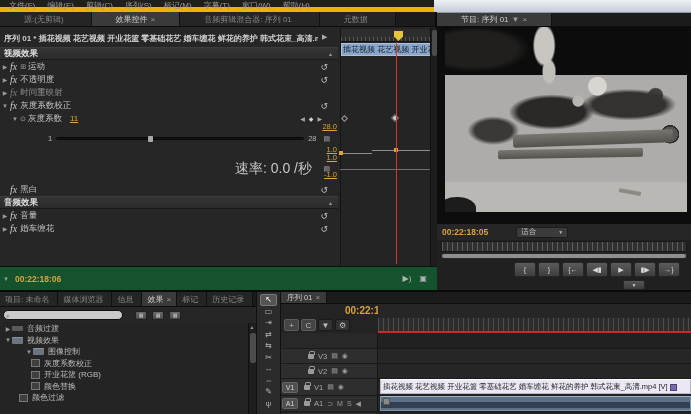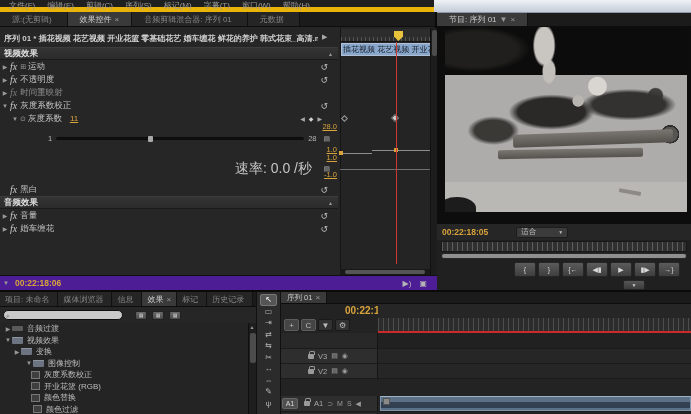--- a/index.html
+++ b/index.html
@@ -9,21 +9,21 @@
 
   
   #menubar{position:absolute;left:0;top:0;width:434px;height:12px;background:#1f1f1f;
     display:flex;align-items:flex-start;gap:2px;padding-left:4px;border-bottom:5px solid #eab308}
   .menu-item{font-size:8px;color:#9a9a9a;padding:0 5px;white-space:nowrap}
   #lightband{position:absolute;left:434px;top:0;width:257px;height:13px;
     background:linear-gradient(#eef2f6,#c3ccd8);border-bottom:1px solid #8e99a8}
 
   
   .tabs{display:flex;align-items:stretch;background:#1b1b1b;height:15px;border-bottom:1px solid #0d0d0d}
-  .tab{display:flex;align-items:center;gap:3px;padding:0 12px;font-size:8px;color:#868686;
+  .tab{display:flex;align-items:center;gap:3px;padding:0 24px;font-size:8px;color:#868686;
     background:#252525;border-right:1px solid #111;white-space:nowrap}
   .tab.active{background:#3a3a3a;color:#cdcdcd}
   .tclose{font-size:8px;color:#9a9a9a}
 
   
   #ec-panel{position:absolute;left:0;top:12px;width:437px;height:278px;background:#262626;border-right:2px solid #0a0a0a}
   #ec-body{position:absolute;left:0;top:16px;width:437px;height:247px;overflow:hidden}
   #ec-title{position:absolute;left:4px;top:5px;width:314px;height:12px;font-size:8px;font-weight:bold;
     color:#cfcfcf;white-space:nowrap;overflow:hidden}
   #ec-tl-toggle{position:absolute;left:322px;top:5px;font-size:7px;color:#aaa}
@@ -60,21 +60,21 @@
     clip-path:polygon(0 0,100% 0,100% 55%,50% 100%,0 55%)}
   #ec-line{position:absolute;left:396px;top:14px;width:1px;height:222px;background:#cf3a30}
   .gseg{position:absolute;height:1px;background:#8d8d8d}
   .kfsq{position:absolute;width:4px;height:4px;background:#d9a33c}
   .kfdia{position:absolute;width:6px;height:6px;background:#c9c9c9;border:1px solid #444;transform:rotate(45deg)}
   .kfdia.outline{background:transparent;border-color:#9a9a9a;width:5px;height:5px}
   #ec-hscroll{position:absolute;left:340px;top:241px;width:90px;height:6px;background:#191919}
   #ec-hthumb{position:absolute;left:5px;top:1px;width:80px;height:4px;background:#555;border-radius:2px}
   #ec-vscroll{position:absolute;left:430px;top:16px;width:7px;height:247px;background:#1d1d1d;border-left:1px solid #101010}
   #ec-vthumb{position:absolute;left:1px;top:2px;width:5px;height:26px;background:#4c4c4c;border-radius:2px}
-  #ec-bottom{position:absolute;left:0;bottom:0;width:437px;height:15px;background:#4c1d95;
+  #ec-bottom{position:absolute;left:0;bottom:0;width:437px;height:24px;background:#14532d;
     border-top:1px solid #101010;display:flex;align-items:center}
   #ec-tc{color:#d9a33c;font-size:8.5px;font-weight:bold;margin-left:4px}
   #ec-bottom .bicons{position:absolute;right:10px;display:flex;gap:8px;font-size:8px;color:#b5b5b5}
   .tri{font-size:6px;color:#9a9a9a;margin-left:3px;margin-right:2px}
 
   
   #pm-panel{position:absolute;left:437px;top:13px;width:254px;height:277px;background:#202020}
   #pm-tabs{height:14px}
   #pm-video{position:absolute;left:0;top:14px;width:254px;height:197px;background:#0d0d0d}
   #video-img{position:absolute;left:8px;top:0;width:242px;height:185px;overflow:hidden;
@@ -442,26 +442,20 @@
           <span class="tree-icon icon-bin"></span>
           <span>音频过渡</span>
           <span class="tbadge"></span>
         </div>
         <div class="trow">
           <span class="twirl">▼</span>
           <span class="tree-icon icon-folder"></span>
           <span>视频效果</span>
           <span class="tbadge"></span>
         </div>
-        <div class="trow" style="padding-left: 13px;">
-          <span class="twirl">▶</span>
-          <span class="tree-icon icon-folder"></span>
-          <span>变换</span>
-          <span class="tbadge"></span>
-        </div>
         <div class="trow" style="padding-left: 13px; margin-left: 12px;">
           <span class="twirl">▼</span>
           <span class="tree-icon icon-folder"></span>
           <span>图像控制</span>
           <span class="tbadge"></span>
         </div>
         <div class="trow" style="padding-left: 22px;">
           <span class="twirl"></span>
           <span class="tree-icon icon-effect"></span>
           <span>灰度系数校正</span>
@@ -472,21 +466,21 @@
           <span class="tree-icon icon-effect"></span>
           <span>开业花篮 (RGB)</span>
           <span class="tbadge"></span>
         </div>
         <div class="trow" style="padding-left: 22px;">
           <span class="twirl"></span>
           <span class="tree-icon icon-effect"></span>
           <span>颜色替换</span>
           <span class="tbadge"></span>
         </div>
-        <div class="trow" style="padding-left: 24px;">
+        <div class="trow" style="padding-left: 10px;">
           <span class="twirl"></span>
           <span class="tree-icon icon-effect"></span>
           <span>颜色过滤</span>
           <span class="tbadge"></span>
         </div>
     </div>
     <div id="fx-vscroll">
         <div id="fx-vthumb"></div>
       </div>
     <div id="fx-scroll-up">▲</div>
@@ -577,20 +571,32 @@
     <div class="track" style="top:72px;height:15px">
       <div class="thead">
         <span class="tbspace"></span>
           <span class="lock"></span>
         <span>V2</span>
         <span class="ticn">▤</span>
         <span class="ticn">◉</span>
       </div>
         <div class="tbody"></div>
     </div>
+    <div class="track" style="top:87px;height:17px">
+      <div class="thead">
+        <span class="tbadge2">V1</span>
+        <span class="lock" style="margin-left:2px"></span>
+        <span>V1</span>
+        <span class="ticn">▤</span>
+        <span class="ticn">◉</span>
+      </div>
+      <div class="tbody">
+        <div id="v1-clip"><span>插花视频 花艺视频 开业花篮 零基础花艺 婚车缠花 鲜花的养护 韩式花束_高清.mp4 [V]</span><span class="fxbadge"></span></div>
+      </div>
+    </div>
     <div class="track" style="top:104px;height:16px">
       <div class="thead">
         <span class="tbadge2">A1</span>
         <span class="lock" style="margin-left:2px"></span>
         <span>A1</span>
         <span class="ticn">⊃</span>
         <span class="ticn">M</span>
         <span class="ticn">S</span>
         <span class="ticn">◀</span>
       </div>

